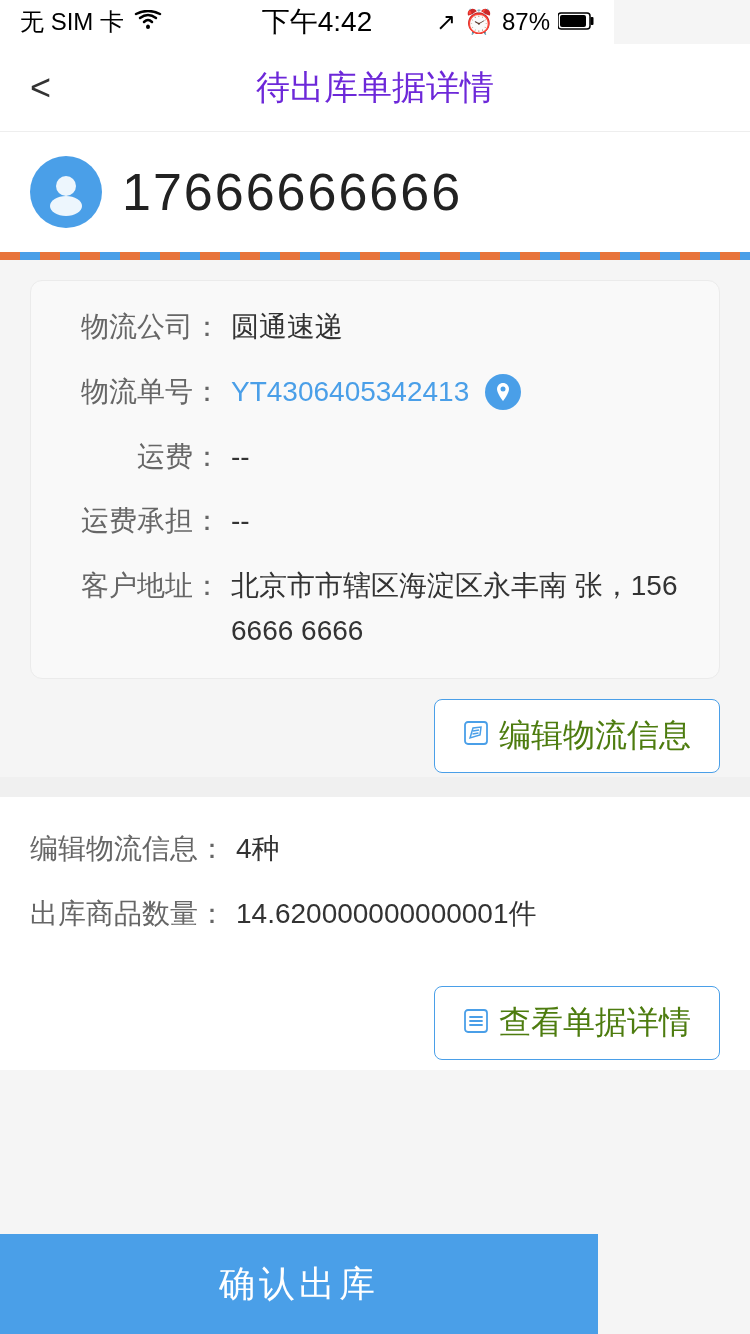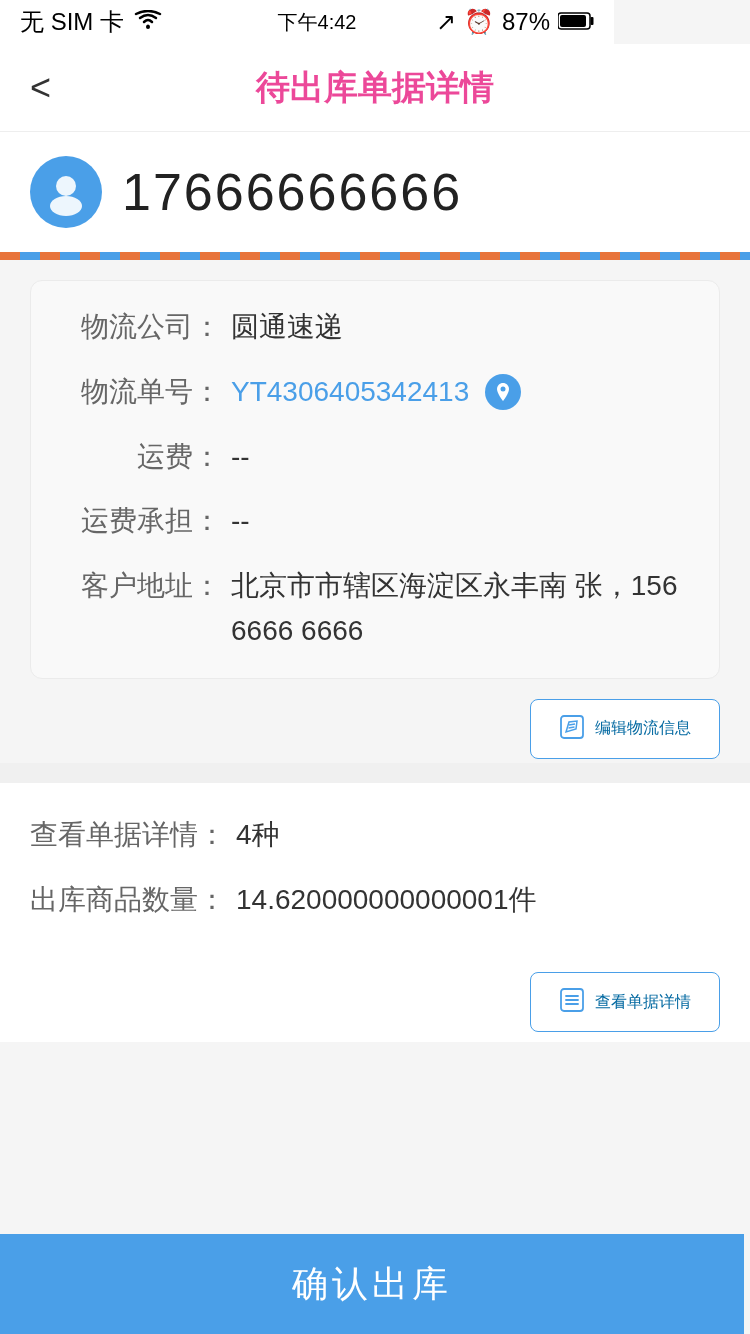--- a/index.html
+++ b/index.html
@@ -19,21 +19,21 @@
       height: 44px;
       background: #fff;
       display: flex;
       align-items: center;
       justify-content: space-between;
       padding: 0 20px;
       font-size: 24px;
       color: #000;
     }
     .status-left { display: flex; align-items: center; gap: 10px; }
-    .status-center { font-size: 20px; font-weight: 500; margin-left: 36px; }
+    .status-center { font-size: 28px; font-weight: 500; margin-left: 36px; }
     .status-right { display: flex; align-items: center; gap: 8px; font-size: 24px; }
 
     
     .nav-bar {
       width: 750px;
       height: 88px;
       background: #fff;
       display: flex;
       align-items: center;
       justify-content: center;
@@ -42,22 +42,22 @@
     }
     .nav-back {
       position: absolute;
       left: 30px;
       font-size: 36px;
       color: #333;
       cursor: pointer;
     }
     .nav-title {
       font-size: 34px;
-      font-weight: 700;
-      color: #ec4899;
+      font-weight: 400;
+      color: #6d28d9;
     }
 
     
     .content {
       padding-bottom: 120px;
     }
 
     
     .user-header {
       background: #fff;
@@ -159,22 +159,22 @@
       display: flex;
       align-items: center;
       justify-content: flex-end;
       padding: 0 30px;
       margin: 16px 0 4px;
     }
     .btn-outline {
       border: 1px solid #4a9fe8;
       border-radius: 8px;
       padding: 14px 28px;
-      color: #0369a1;
-      font-size: 16px;
+      color: #4d7c0f;
+      font-size: 32px;
       display: flex;
       align-items: center;
       gap: 10px;
       background: #fff;
       cursor: pointer;
     }
 
     
     .section-sep {
       height: 20px;
@@ -200,21 +200,21 @@
     .empty-area {
       background: #f5f5f5;
       height: 280px;
     }
 
     
     .confirm-bar {
       position: fixed;
       bottom: 0;
       left: 0;
-      width: 744px;
+      width: 598px;
       height: 100px;
       background: #4a9fe8;
       display: flex;
       align-items: center;
       justify-content: center;
       cursor: pointer;
     }
     .confirm-text {
       color: #fff;
       font-size: 36px;
@@ -315,21 +315,21 @@
         </svg>
       </span>
       <span>编辑物流信息</span>
     </button>
   </div>
 
   <div class="section-sep"></div>
 
   <div class="goods-section">
     <div class="info-row">
-      <span class="info-label">查看单据详情：</span>
+      <span class="info-label">编辑物流信息：</span>
       <span class="info-value">4种</span>
     </div>
     <div class="info-row">
       <span class="info-label">出库商品数量：</span>
       <span class="info-value">14.620000000000001件</span>
     </div>
   </div>
 
   <div class="view-details-btn">
     <button class="btn-outline">

